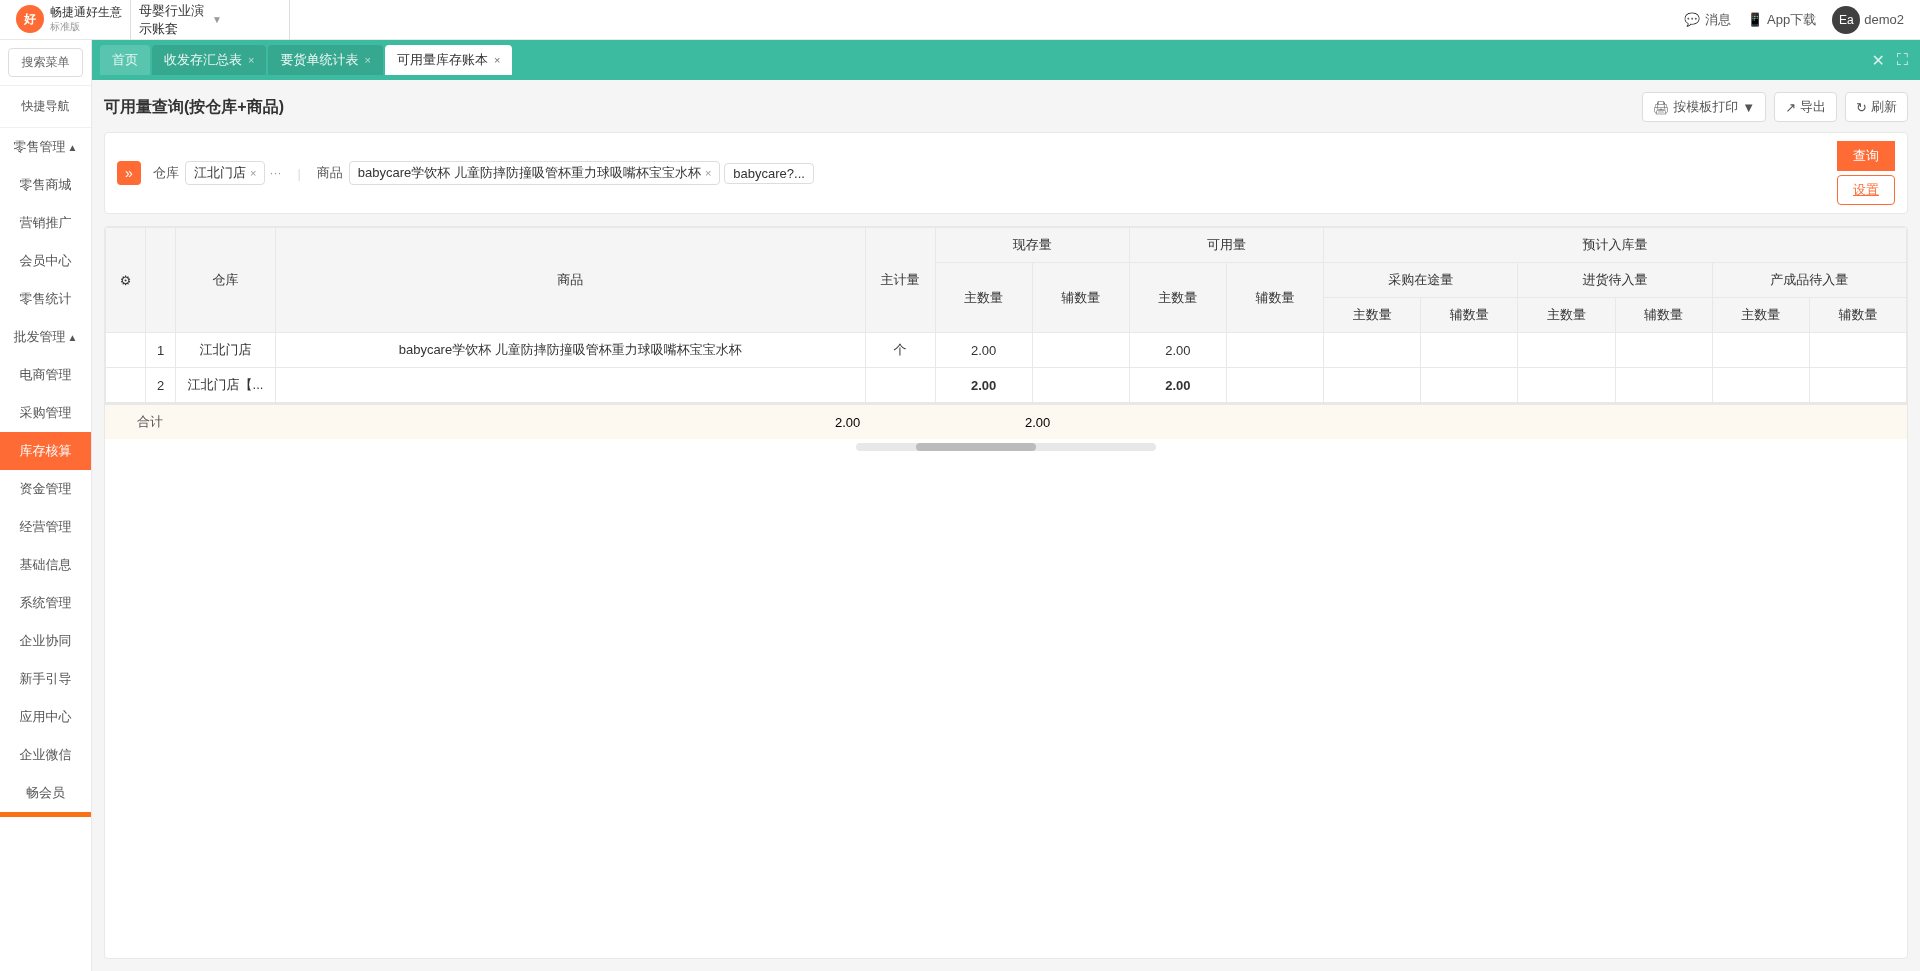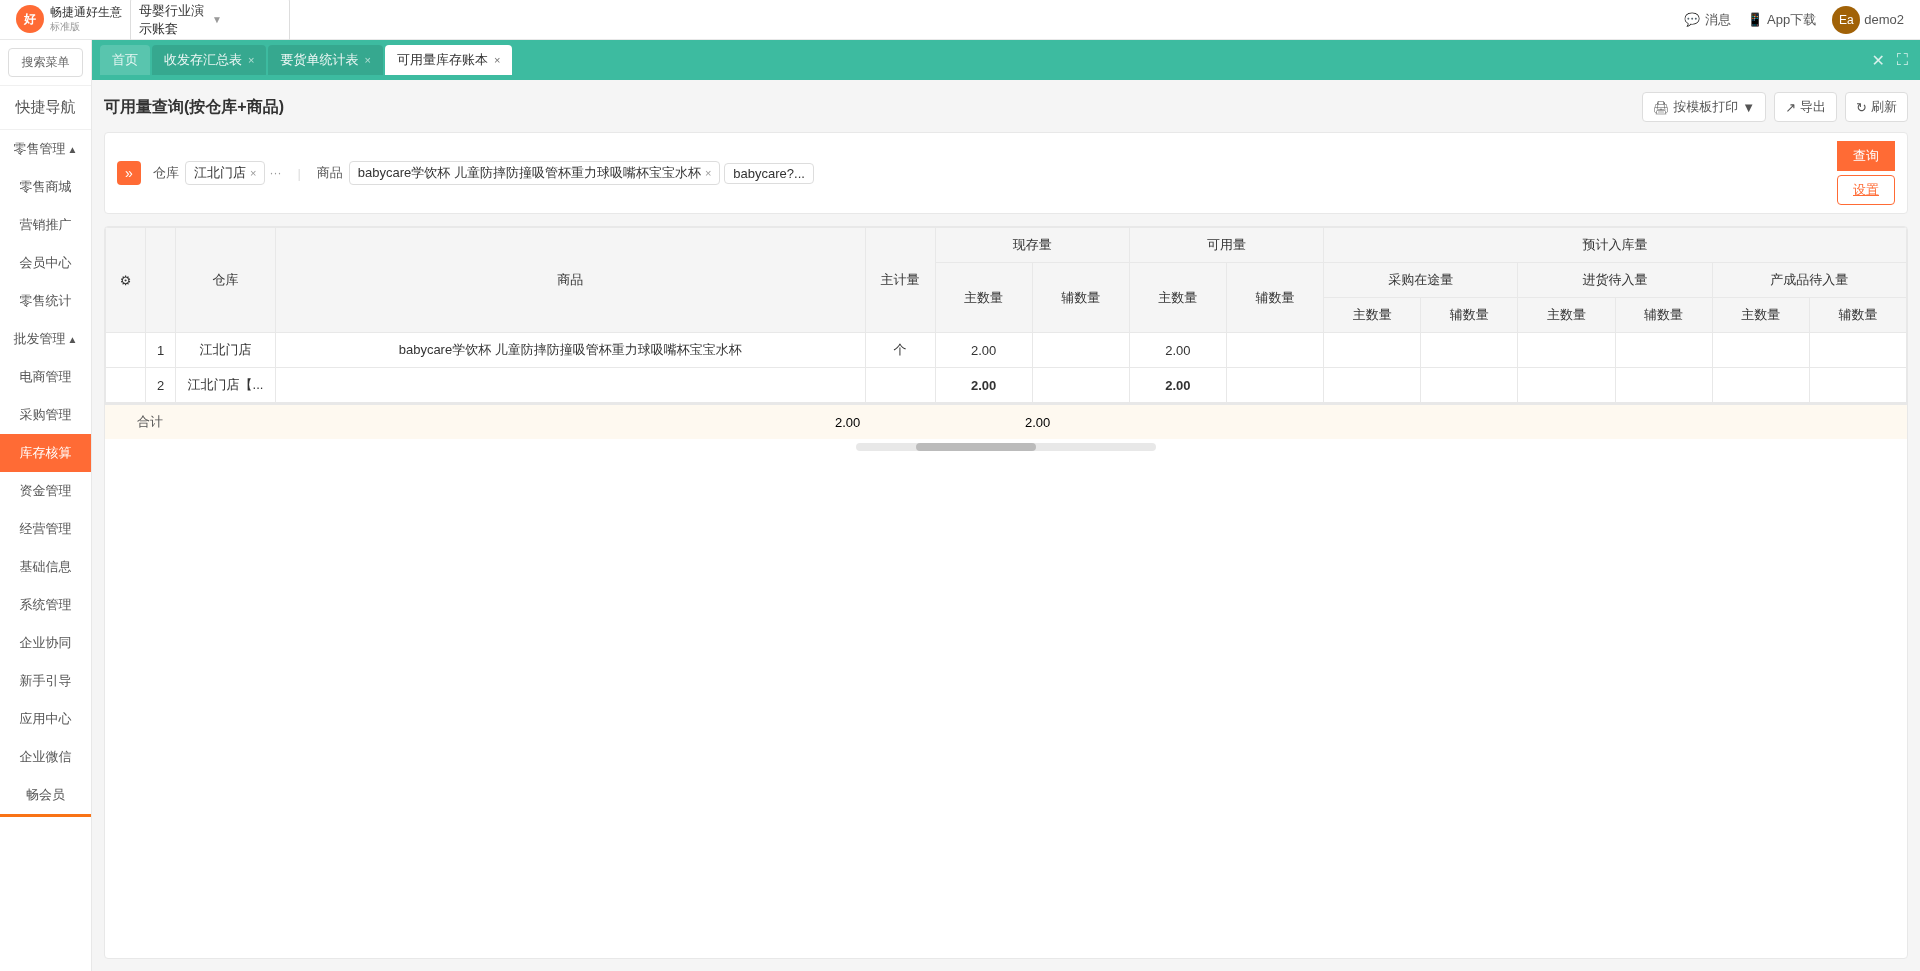--- a/index.html
+++ b/index.html
@@ -14,30 +14,30 @@
     .top-bar-left { display: flex; align-items: center; gap: 8px; }
     .logo-area { display: flex; align-items: center; gap: 6px; }
     .logo-icon { width: 28px; height: 28px; background: #ff6b35; border-radius: 50%; display: flex; align-items: center; justify-content: center; color: white; font-size: 12px; font-weight: bold; }
     .logo-text { font-size: 12px; color: #333; line-height: 1.2; }
     .logo-sub { font-size: 10px; color: #999; }
     .company-selector { display: flex; align-items: center; gap: 4px; font-size: 13px; color: #333; cursor: pointer; padding: 4px 8px; border: 1px solid #ddd; border-radius: 4px; min-width: 160px; }
     .company-selector span { flex: 1; }
     .chevron-down { color: #999; font-size: 10px; }
     .top-bar-right { display: flex; align-items: center; gap: 16px; color: #555; font-size: 13px; }
     .top-bar-right-item { display: flex; align-items: center; gap: 4px; cursor: pointer; color: #555; }
-    .avatar { width: 28px; height: 28px; border-radius: 50%; background: #a16207; display: flex; align-items: center; justify-content: center; color: white; font-size: 12px; }
+    .avatar { width: 28px; height: 28px; border-radius: 50%; background: #404040; display: flex; align-items: center; justify-content: center; color: white; font-size: 12px; }
 
     
     .main-layout { display: flex; flex: 1; overflow: hidden; }
     .sidebar { width: 92px; background: #fff; border-right: 1px solid #e8e8e8; display: flex; flex-direction: column; flex-shrink: 0; overflow-y: auto; }
     .sidebar-search { padding: 8px; border-bottom: 1px solid #f0f0f0; }
     .sidebar-search-btn { width: 100%; background: none; border: 1px solid #ddd; border-radius: 4px; padding: 5px 4px; font-size: 12px; color: #666; cursor: pointer; text-align: center; }
     .sidebar-nav { padding: 4px 0; border-bottom: 1px solid #f0f0f0; }
-    .sidebar-nav-item { padding: 8px 4px; text-align: center; cursor: pointer; font-size: 15px; color: #555; }
-    .sidebar-section { border-bottom: 3px solid #f97316; }
+    .sidebar-nav-item { padding: 8px 4px; text-align: center; cursor: pointer; font-size: 12px; color: #555; }
+    .sidebar-section { border-bottom: 5px solid #f97316; }
     .sidebar-item { padding: 10px 4px; text-align: center; cursor: pointer; font-size: 12px; color: #555; display: flex; align-items: center; justify-content: center; gap: 2px; }
     .sidebar-item.active { background: #ff6b35; color: white; }
     .sidebar-item .arrow { font-size: 10px; }
 
     
     .content-area { flex: 1; display: flex; flex-direction: column; overflow: hidden; }
 
     
     .tab-bar { background: #3dbba0; display: flex; align-items: center; height: 40px; flex-shrink: 0; padding: 12px 8px; gap: 2px; }
     .tab { display: flex; align-items: center; gap: 6px; padding: 6px 12px; font-size: 13px; cursor: pointer; border-radius: 4px 4px 0 0; color: rgba(255,255,255,0.85); }

